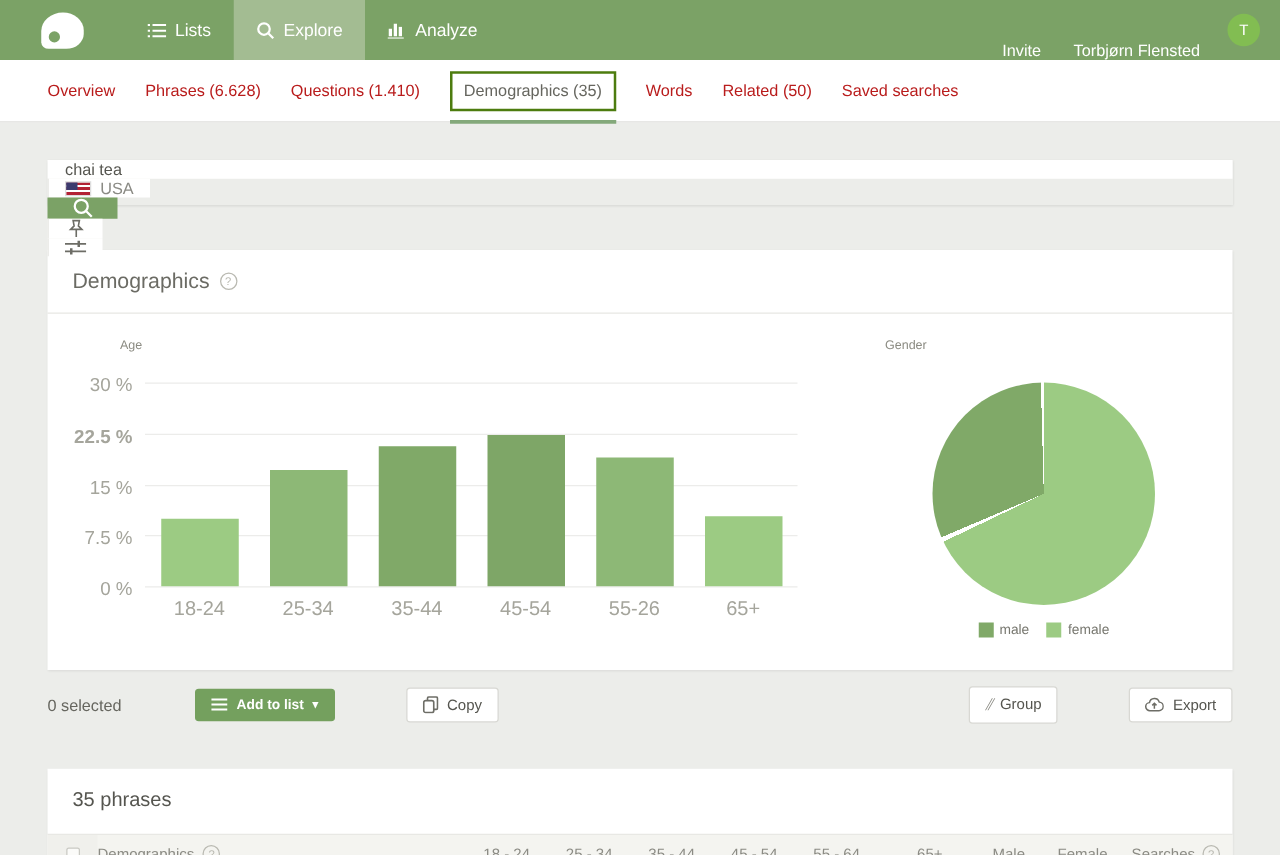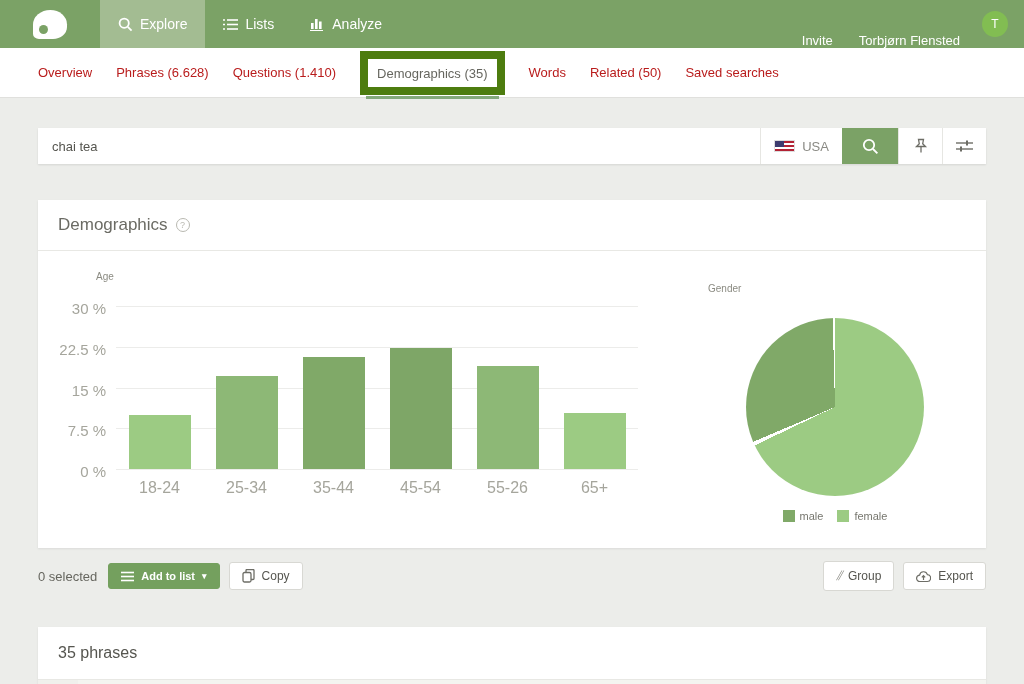--- a/index.html
+++ b/index.html
@@ -19,28 +19,28 @@
   .nav-icon svg { display:block; }
   .nav-spacer { flex:1; }
   .nav-right { display:flex; align-items:flex-end; gap:26px; padding-right:22px; font-size:13px; }
   .avatar { width:26px; height:26px; border-radius:50%; background:#82bd52; color:#fff;
     display:flex; align-items:center; justify-content:center; font-size:12px; }
 
   
   .tabbar { height:50px; background:#fff; border-bottom:1px solid #e0e0dd;
     display:flex; align-items:center; padding-left:38px; gap:24px; position:relative; }
   .tab { font-size:13px; color:#b91c1c; cursor:pointer; white-space:nowrap; }
-  .tab-demographics-wrap { position:relative; border:8px solid #4d7c0f; padding:5px 9px; }
+  .tab-demographics-wrap { position:relative; border:2px solid #4d7c0f; padding:5px 9px; }
   .tab-demographics-wrap .tab { color:#66665f; }
   .tab-underline { position:absolute; left:-2px; right:-2px; bottom:-12px; height:3px;
     background:#84a97b; }
 
   
   .search-row { margin:30px 38px 0; display:flex; height:36px;
-    box-shadow:0 1px 2px rgba(0,0,0,.10); }
+    box-shadow:0 1px 2px rgba(0,0,0,.10);flex-direction:column; }
   .search-input { flex:1; background:#fff; border:none; outline:none; padding:0 14px;
     font-size:13px; color:#55554f; font-family:"Liberation Sans",sans-serif; }
   .country-btn { width:82px; background:#fff; border-left:1px solid #e6e6e2; display:flex;
     align-items:center; justify-content:center; gap:7px; font-size:13px; color:#8a8a84; cursor:pointer; }
   .flag { width:21px; height:12px; position:relative;
     background:repeating-linear-gradient(#b22234 0 2px, #fff 2px 4px); border:1px solid #ddd; }
   .flag::after { content:""; position:absolute; left:0; top:0; width:9px; height:6px; background:#3c3b6e; }
   .search-btn { width:56px; background:#7ba266; border:none; display:flex; align-items:center;
     justify-content:center; cursor:pointer; }
   .tool-btn { width:44px; background:#fff; border:none; border-left:1px solid #e6e6e2;
@@ -68,23 +68,23 @@
 
   .gender-section { flex:1; padding-left:70px; }
   .pie { width:178px; height:178px; border-radius:50%; margin:12px auto 14px; }
   .legend { display:flex; justify-content:center; gap:14px; font-size:11px; color:#77776f; }
   .legend-item { display:flex; align-items:center; gap:5px; }
   .legend-swatch { width:12px; height:12px; }
 
   
   .action-row { margin:13px 38px; display:flex; align-items:center; gap:9px; }
   .selected-label { font-size:13px; color:#66665f; margin-right:2px; }
-  .btn { display:flex; align-items:center; gap:7px; font-size:12px; padding:6px 12px;
+  .btn { display:flex; gap:7px; font-size:12px; padding:6px 12px;
     border-radius:3px; cursor:pointer; border:1px solid #d8d8d3; background:#fff; color:#55554f;
-    font-family:"Liberation Sans",sans-serif; }
+    font-family:"Liberation Sans",sans-serif;margin-left:48px; }
   .btn-green { background:#74a05e; border-color:#74a05e; color:#fff; font-weight:bold; font-size:11px; }
   .flex-spacer { flex:1; }
 
   
   .table-card { margin-bottom:0; }
   .table-title { padding:17px 20px; font-size:16px; color:#55554f; border-bottom:1px solid #e8e8e4; }
   .thead-row { display:flex; align-items:center; background:#f4f4f0; height:30px;
     font-size:12px; color:#8b8b84; }
   .c-cb { width:40px; display:flex; justify-content:center; align-self:stretch; align-items:center;
     background:rgba(0,0,0,0.015); }
@@ -101,43 +101,43 @@
 </style>
 </head>
 <body>
 
 <div class="navbar">
   <div class="logo-box">
     <div class="logo-shape">
       <div class="logo-dot"></div>
     </div>
   </div>
-  <div class="nav-item active">
-    <span class="nav-icon">
-      <svg class="icon-svg" width="15" height="15" viewBox="0 0 15 15">
-          <circle cx="6.2" cy="6.2" r="4.6" fill="none" stroke="#fff" stroke-width="1.8"></circle>
-          <line x1="9.8" y1="9.8" x2="13.6" y2="13.6" stroke="#fff" stroke-width="1.8"></line>
-        </svg>
-    </span>
-    <span>Explore</span>
-  </div>
   <div class="nav-item">
     <span class="nav-icon">
       <svg class="icon-svg" width="15" height="13" viewBox="0 0 15 13">
           <g stroke="#fff" stroke-width="1.6">
             <line x1="4" y1="2" x2="15" y2="2"></line>
             <line x1="4" y1="6.5" x2="15" y2="6.5"></line>
             <line x1="4" y1="11" x2="15" y2="11"></line>
             <line x1="0" y1="2" x2="2" y2="2"></line>
             <line x1="0" y1="6.5" x2="2" y2="6.5"></line>
             <line x1="0" y1="11" x2="2" y2="11"></line>
           </g>
         </svg>
     </span>
     <span>Lists</span>
+  </div>
+  <div class="nav-item active">
+    <span class="nav-icon">
+      <svg class="icon-svg" width="15" height="15" viewBox="0 0 15 15">
+          <circle cx="6.2" cy="6.2" r="4.6" fill="none" stroke="#fff" stroke-width="1.8"></circle>
+          <line x1="9.8" y1="9.8" x2="13.6" y2="13.6" stroke="#fff" stroke-width="1.8"></line>
+        </svg>
+    </span>
+    <span>Explore</span>
   </div>
   <div class="nav-item">
     <span class="nav-icon">
       <svg class="icon-svg" width="15" height="13" viewBox="0 0 15 13">
           <g fill="#fff">
             <rect x="1" y="5" width="2.6" height="6"></rect>
             <rect x="5" y="1" width="2.6" height="10"></rect>
             <rect x="9" y="3.5" width="2.6" height="7.5"></rect>
             <rect x="0" y="12" width="13" height="1"></rect>
           </g>
@@ -211,21 +211,21 @@
     <span>Demographics</span>
     <span class="help-icon">?</span>
   </div>
   <div class="demo-body">
     <div class="age-section">
       <div class="section-label">Age</div>
       <div class="age-chart" id="age-chart">
           <div class="gridline" style="top: 0%;"></div>
           <span class="ytick" style="top: 0%;">30 %</span>
           <div class="gridline" style="top: 25%;"></div>
-          <span class="ytick" style="top: 25%;">22.5 %</span>
+          <span class="ytick" style="top: 25%; font-weight: bold;">22.5 %</span>
           <div class="gridline" style="top: 50%;"></div>
           <span class="ytick" style="top: 50%;">15 %</span>
           <div class="gridline" style="top: 75%;"></div>
           <span class="ytick" style="top: 75%;">7.5 %</span>
           <div class="gridline" style="top: 100%;"></div>
           <span class="ytick" style="top: 100%;">0 %</span>
           <div class="bars">
             <div class="bar-col">
               <div class="bar" style="height: 33.3333%; background: rgb(156, 203, 131);"></div>
             </div>
@@ -249,21 +249,21 @@
       <div class="xlabels" id="age-xlabels">
           <span class="xlabel">18-24</span>
           <span class="xlabel">25-34</span>
           <span class="xlabel">35-44</span>
           <span class="xlabel">45-54</span>
           <span class="xlabel">55-26</span>
           <span class="xlabel">65+</span>
         </div>
     </div>
     <div class="gender-section">
-      <div class="section-label" style="margin-left:0;margin-top:12px;">Gender</div>
+      <div class="section-label" style="margin-left:0;">Gender</div>
       <div class="pie" id="gender-pie" style="background: conic-gradient(rgb(156, 203, 131) 0deg, rgb(156, 203, 131) 244.448deg, rgb(255, 255, 255) 244.448deg, rgb(255, 255, 255) 246.948deg, rgb(128, 169, 104) 246.948deg, rgb(128, 169, 104) 358.5deg, rgb(255, 255, 255) 358.5deg, rgb(255, 255, 255) 360deg);"></div>
       <div class="legend" id="gender-legend">
           <span class="legend-item">
             <span class="legend-swatch" style="background: rgb(128, 169, 104);"></span>
             <span>male</span>
           </span>
           <span class="legend-item">
             <span class="legend-swatch" style="background: rgb(156, 203, 131);"></span>
             <span>female</span>
           </span>

